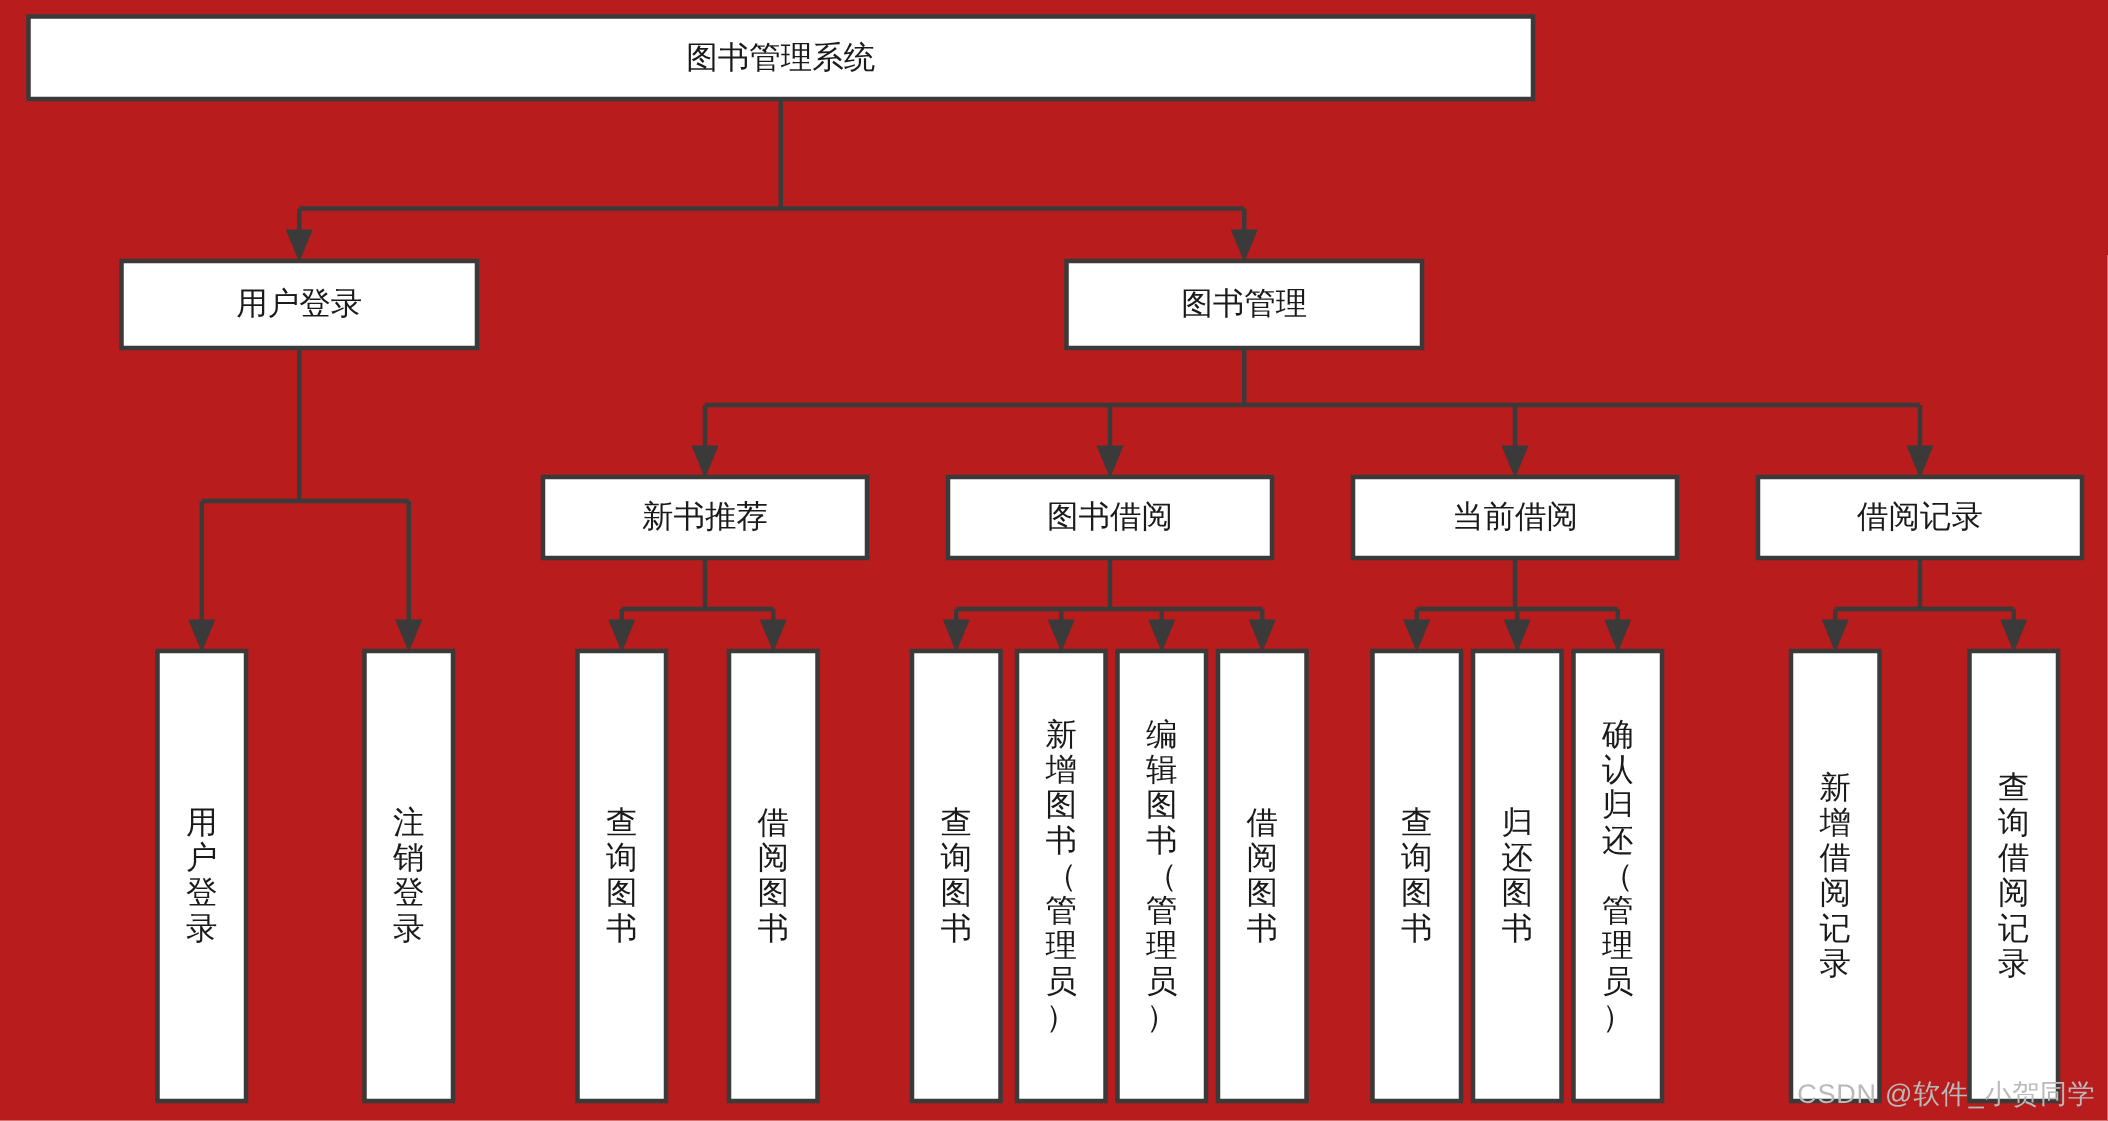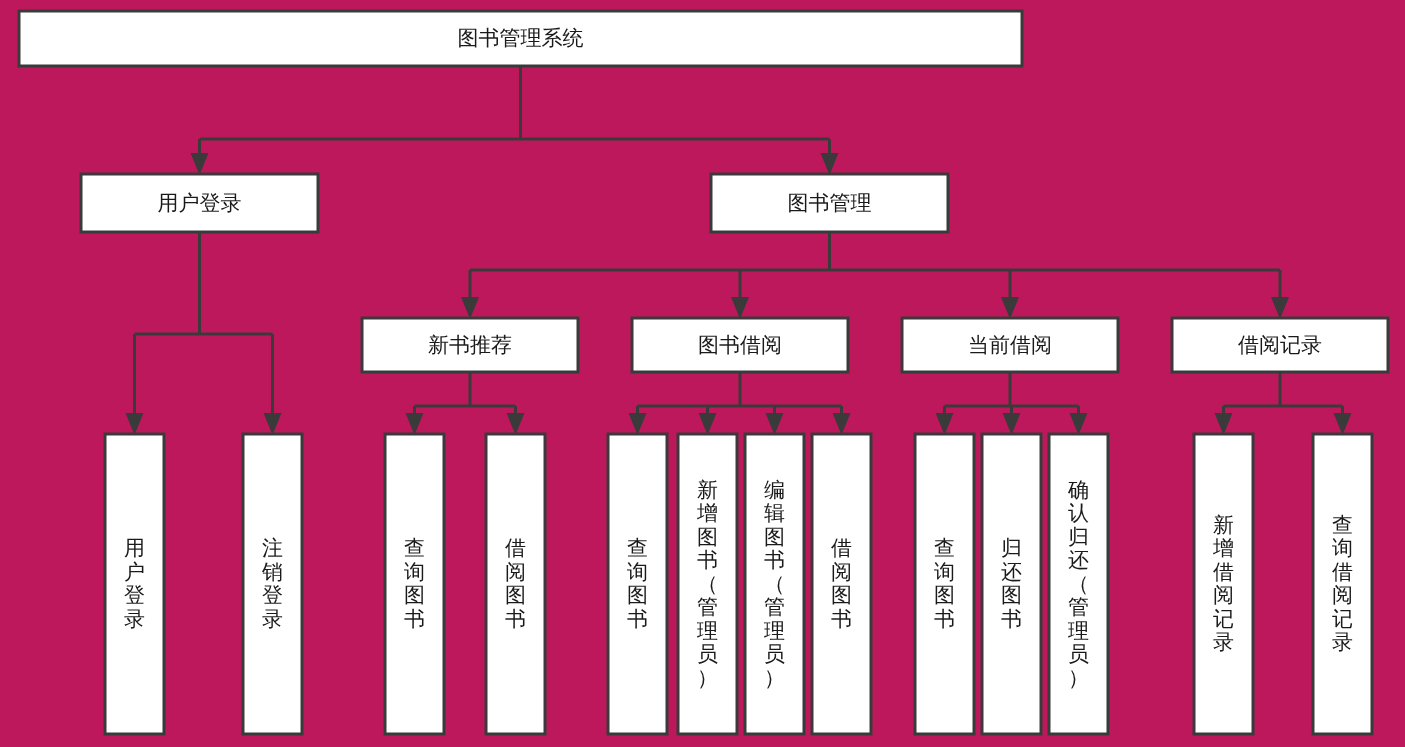--- a/index.html
+++ b/index.html
@@ -10,21 +10,21 @@
   body {
     width: 1405px;
     height: 747px;
     font-family: "Liberation Sans", "DejaVu Sans", sans-serif;
     overflow: hidden;
   }
   #diagram-root {
     position: relative;
     width: 1405px;
     height: 747px;
-    background: #be185d;
+    background: #b91c1c;
   }
   svg.diagram {
     position: absolute;
     top: 0;
     left: 0;
     width: 1405px;
     height: 747px;
   }
   .node-box {
     fill: #ffffff;
@@ -200,13 +200,14 @@
         <g>
           <rect x="1194" y="434" width="59" height="300" class="node-box"></rect>
           <text x="1223.5" y="531.83" class="node-label-v"><tspan x="1223.5" dy="0">新</tspan><tspan x="1223.5" dy="23.5">增</tspan><tspan x="1223.5" dy="23.5">借</tspan><tspan x="1223.5" dy="23.5">阅</tspan><tspan x="1223.5" dy="23.5">记</tspan><tspan x="1223.5" dy="23.5">录</tspan></text>
         </g>
         <g>
           <rect x="1313" y="434" width="59" height="300" class="node-box"></rect>
           <text x="1342.5" y="531.83" class="node-label-v"><tspan x="1342.5" dy="0">查</tspan><tspan x="1342.5" dy="23.5">询</tspan><tspan x="1342.5" dy="23.5">借</tspan><tspan x="1342.5" dy="23.5">阅</tspan><tspan x="1342.5" dy="23.5">记</tspan><tspan x="1342.5" dy="23.5">录</tspan></text>
         </g>
       </g>
     </svg>
+  <div class="watermark">CSDN @软件_小贺同学</div>
 </div>
 
 </body></html>

